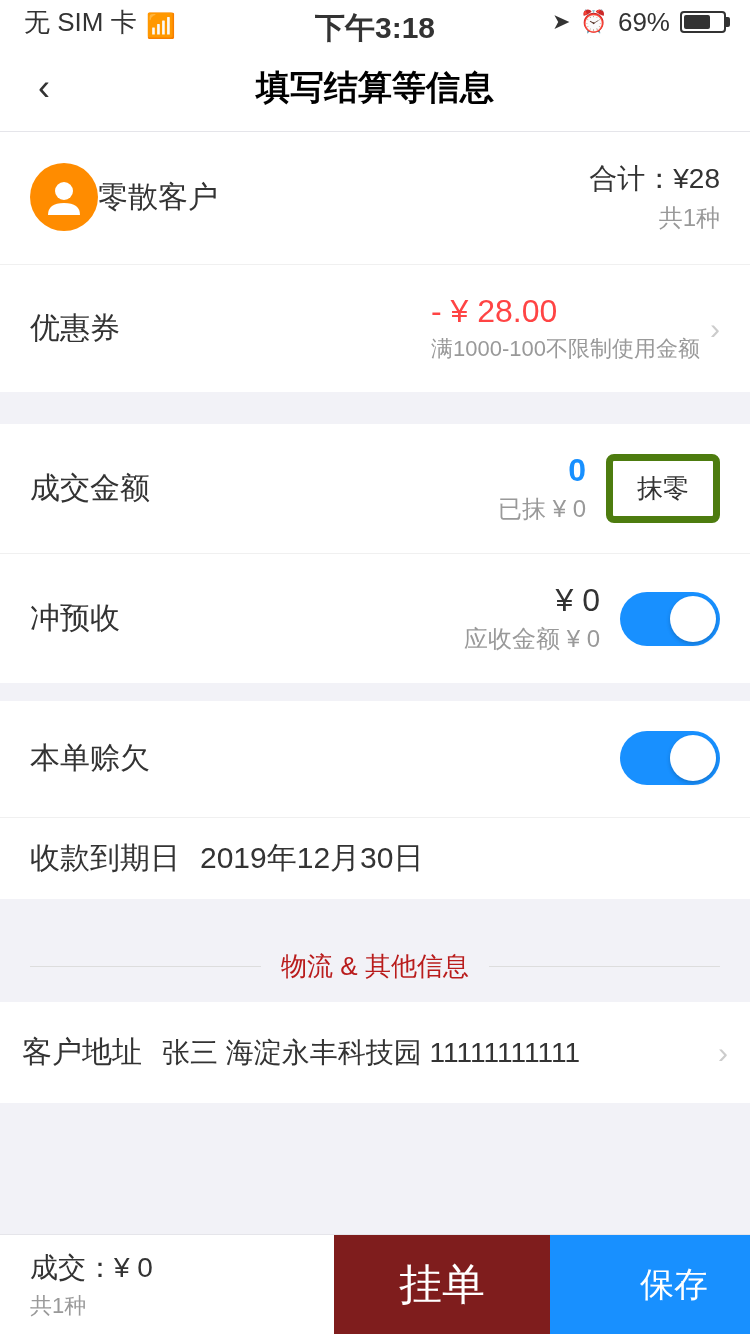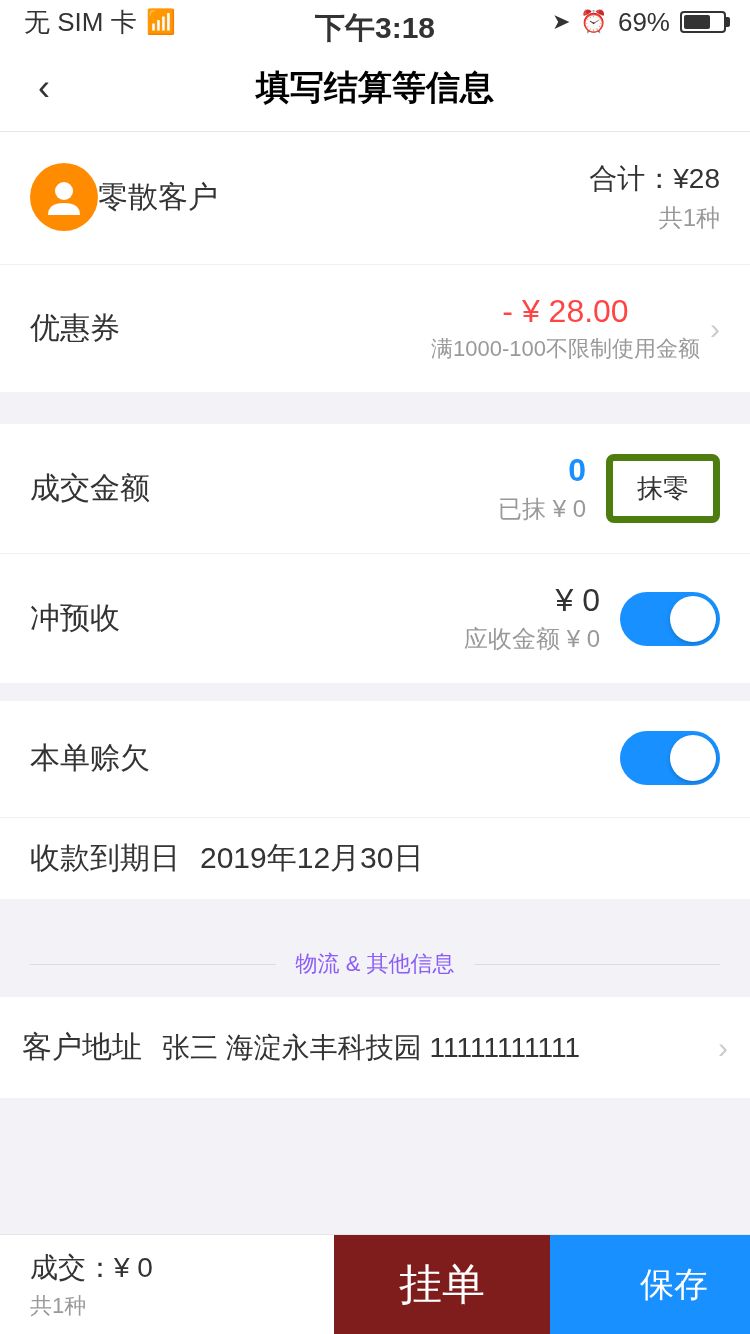--- a/index.html
+++ b/index.html
@@ -21,21 +21,21 @@
       background: #fff;
       display: flex;
       align-items: center;
       justify-content: space-between;
       padding: 0 24px;
       font-size: 26px;
       font-weight: 500;
     }
     .status-left {
       display: flex;
-      align-items: center;
+      align-items: flex-end;
       gap: 10px;
     }
     .status-center {
       font-size: 30px;
       font-weight: 600;
       position: absolute;
       left: 50%;
       transform: translateX(-50%);
       top: 8px;
     }
@@ -158,21 +158,21 @@
     .coupon-label {
       font-size: 30px;
       color: #333;
     }
     .coupon-right {
       display: flex;
       align-items: center;
       gap: 10px;
     }
     .coupon-right-info {
-      text-align: center;
+      text-align: left;
     }
     .coupon-amount {
       font-size: 32px;
       color: #ff4444;
       font-weight: 500;
     }
     .coupon-desc {
       font-size: 22px;
       color: #999;
       margin-top: 4px;
@@ -324,22 +324,22 @@
       align-items: center;
       justify-content: center;
       gap: 20px;
     }
     .divider-line {
       flex: 1;
       height: 1px;
       background: #ddd;
     }
     .divider-text {
-      font-size: 22px;
-      color: #8b5cf6;
+      font-size: 26px;
+      color: #b91c1c;
     }
 
     
     .address-row {
       background: #fff;
       padding: 30px 22px;
       display: flex;
       align-items: center;
       justify-content: space-between;
     }

